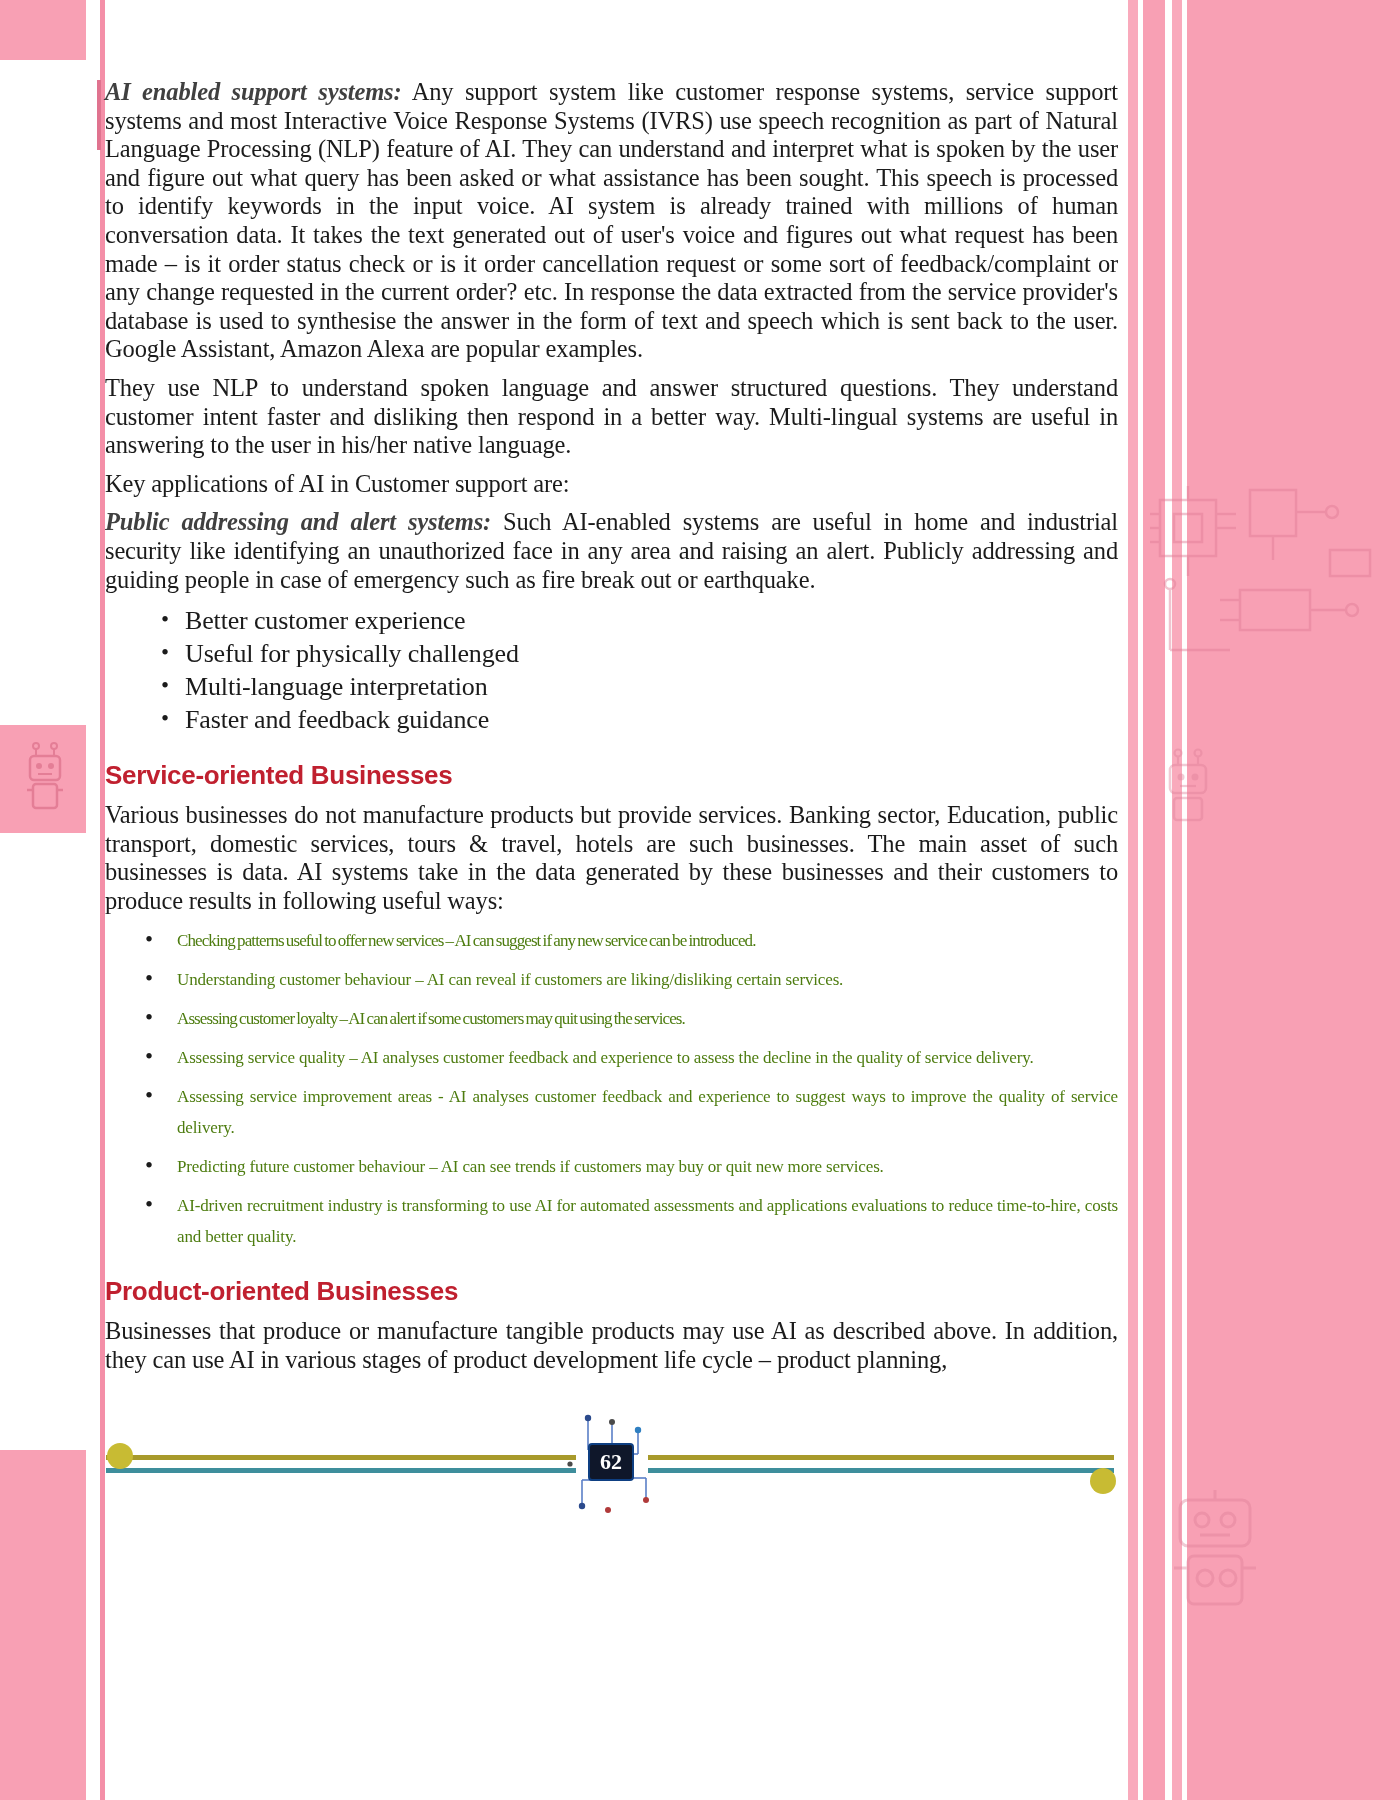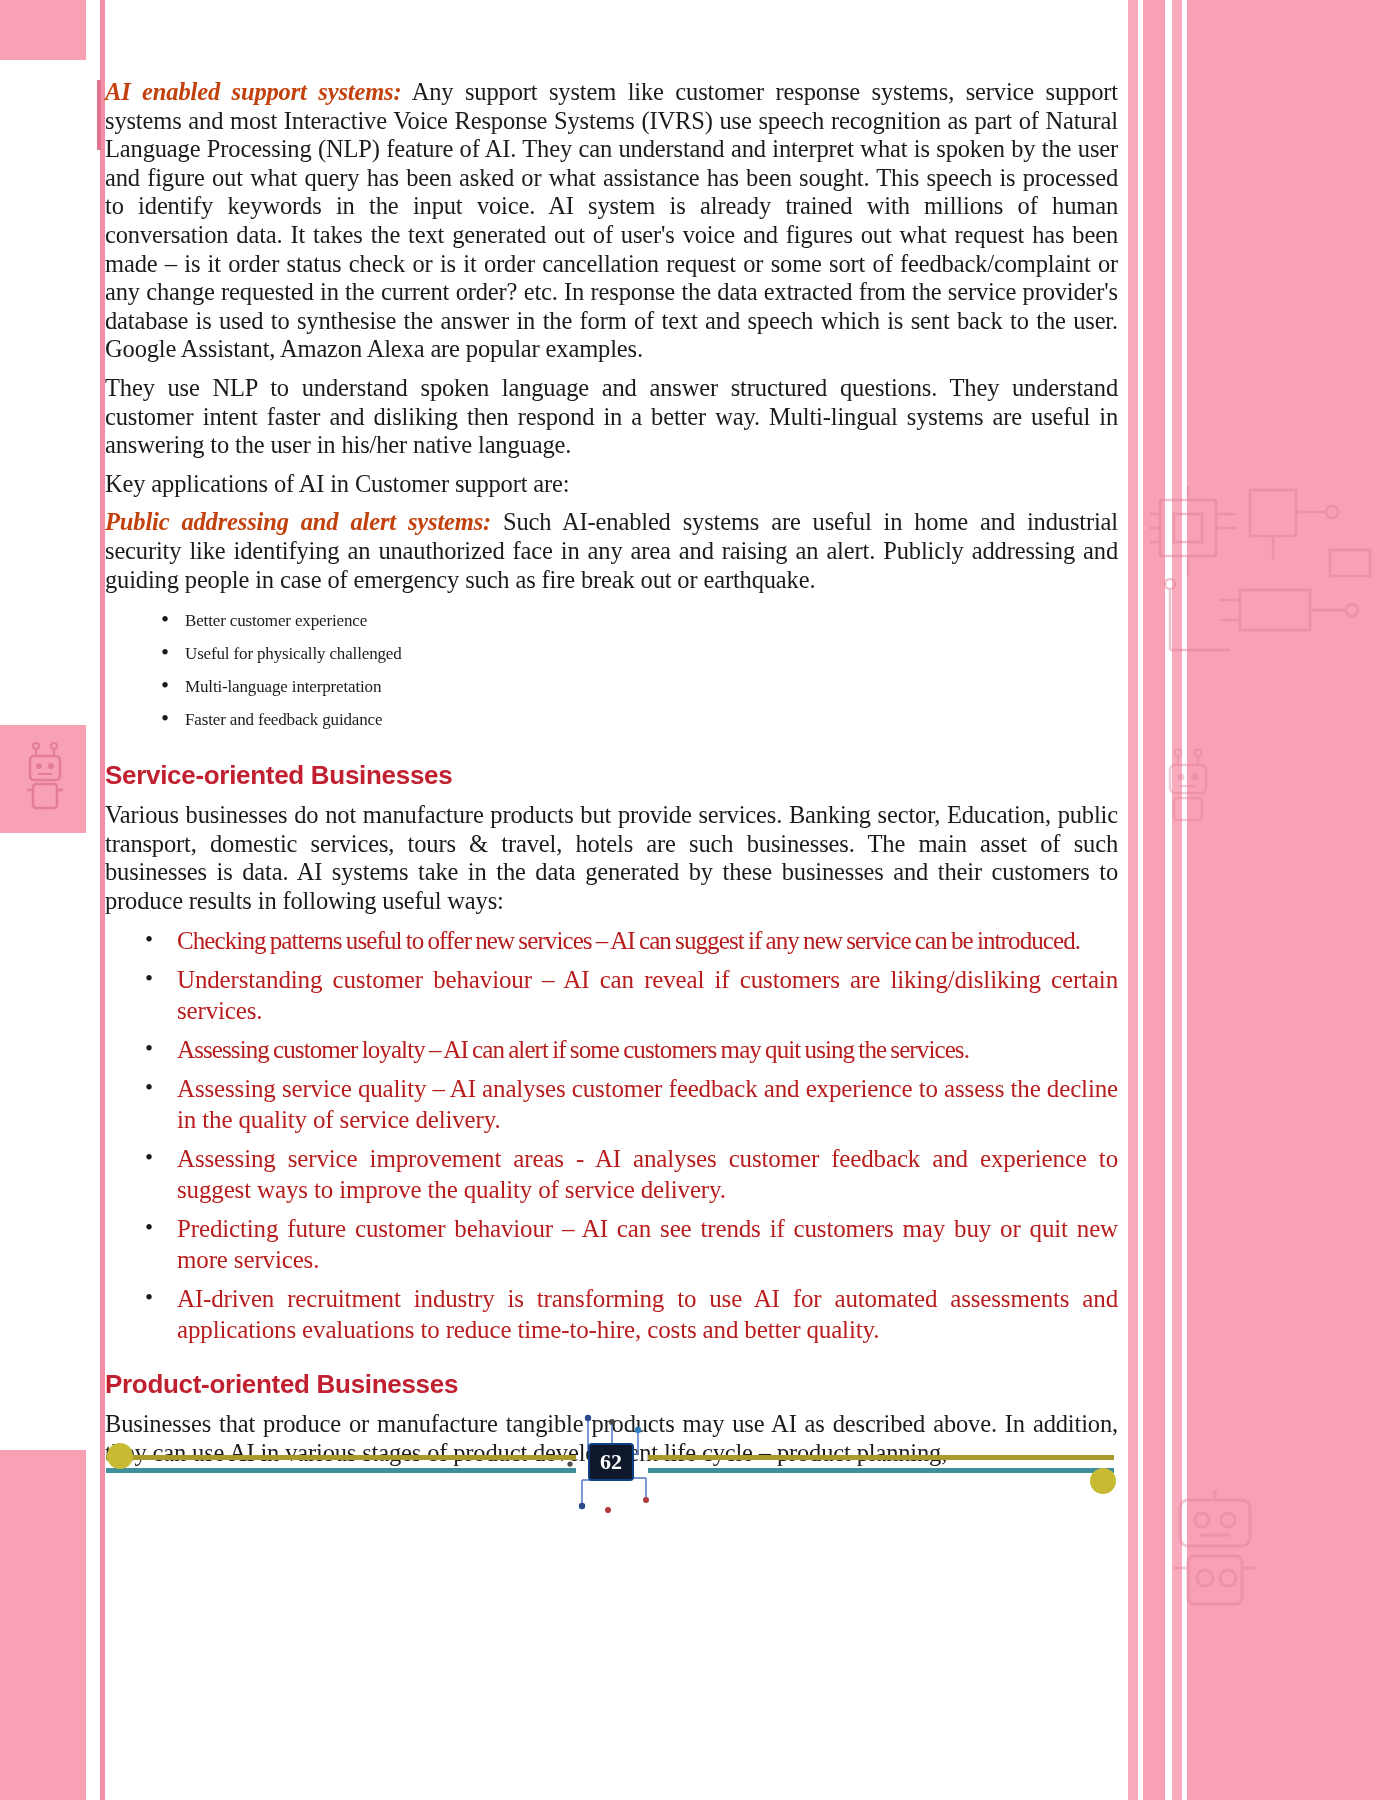--- a/index.html
+++ b/index.html
@@ -117,21 +117,21 @@
     color: #1b1b1b;
     text-align: justify;
     text-justify: inter-word;
     margin-bottom: 10px;
     font-family: "Liberation Serif", serif;
     letter-spacing: -0.15px;
   }
   p.body:last-child { margin-bottom: 0; }
 
   .runin {
-    color: #c2410c;
+    color: #404040;
     font-style: italic;
     font-weight: bold;
   }
 
   h2.section {
     font-size: 26px;
     line-height: 30px;
     color: #c0202f;
     font-weight: bold;
     margin-top: 24px;
@@ -141,21 +141,21 @@
   }
 
   
   ul.list-a {
     list-style: none;
     margin: 4px 0 0 0;
     padding: 0 0 0 48px;
   }
   ul.list-a li {
     position: relative;
-    font-size: 17px;
+    font-size: 26px;
     line-height: 33px;
     color: #1b1b1b;
     padding-left: 32px;
     margin-bottom: 0px;
     letter-spacing: -0.15px;
   }
   ul.list-a li::before {
     content: "\2022";
     position: absolute;
     left: 8px;
@@ -165,23 +165,23 @@
   }
 
   
   ul.list-b {
     list-style: none;
     margin: 6px 0 0 0;
     padding: 0 0 0 30px;
   }
   ul.list-b li {
     position: relative;
-    font-size: 25px;
+    font-size: 17px;
     line-height: 31px;
-    color: #b91c1c;
+    color: #4d7c0f;
     padding-left: 42px;
     margin-bottom: 8px;
     text-align: justify;
     text-justify: inter-word;
     letter-spacing: -0.15px;
   }
   ul.list-b li::before {
     content: "\2022";
     position: absolute;
     left: 10px;

